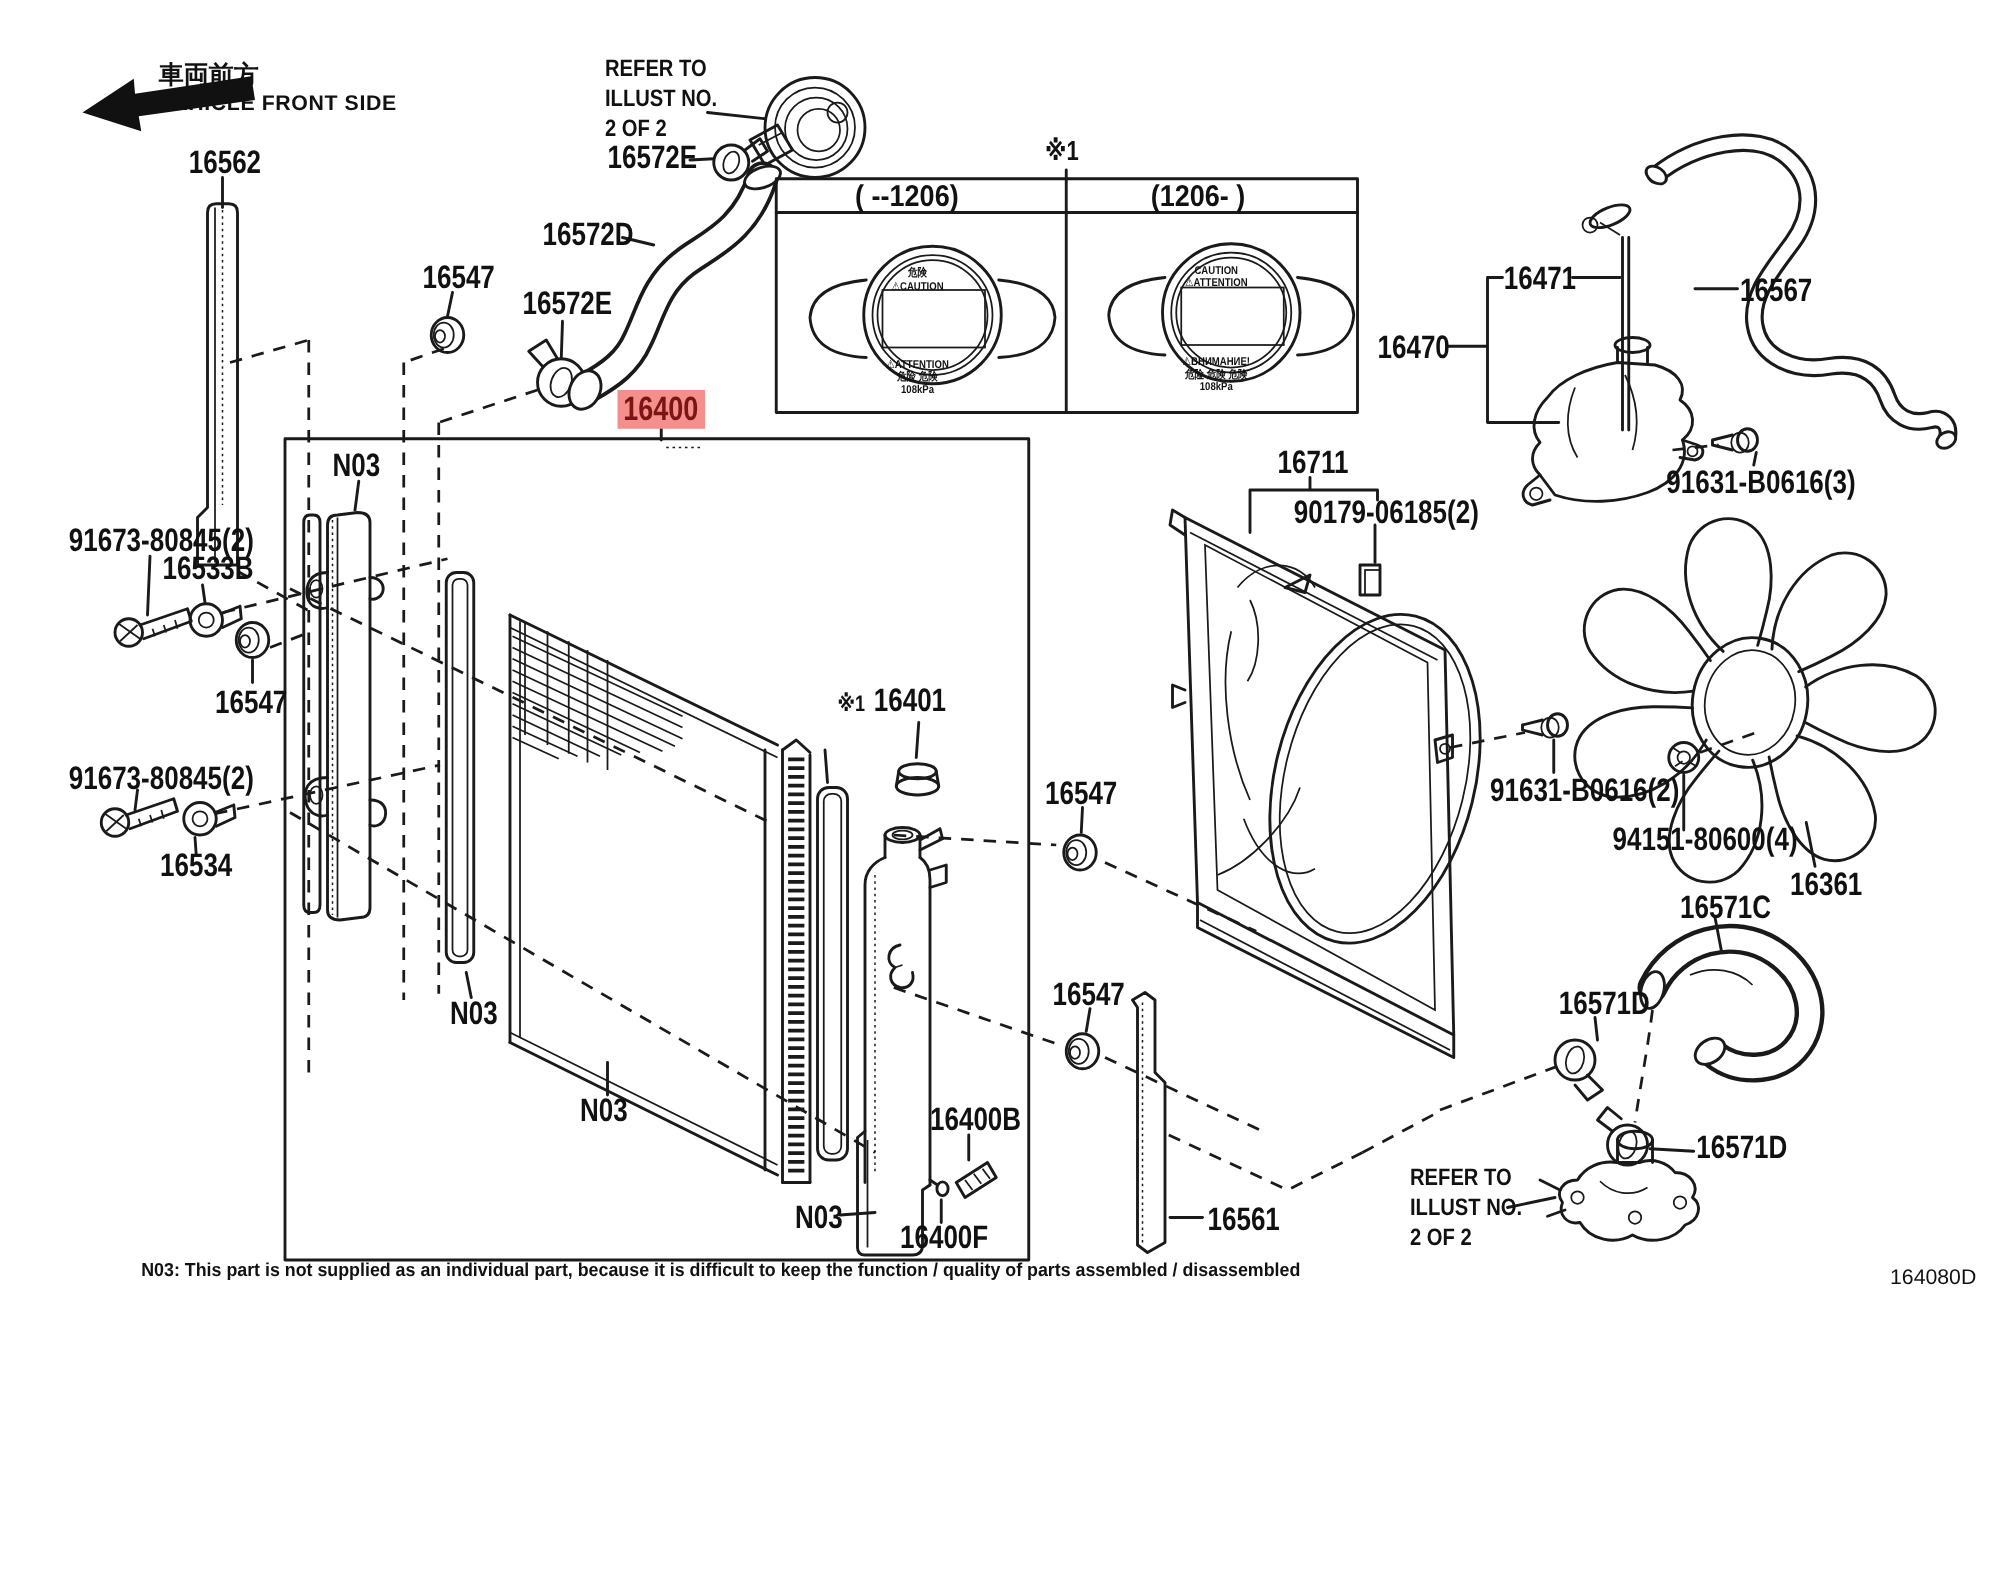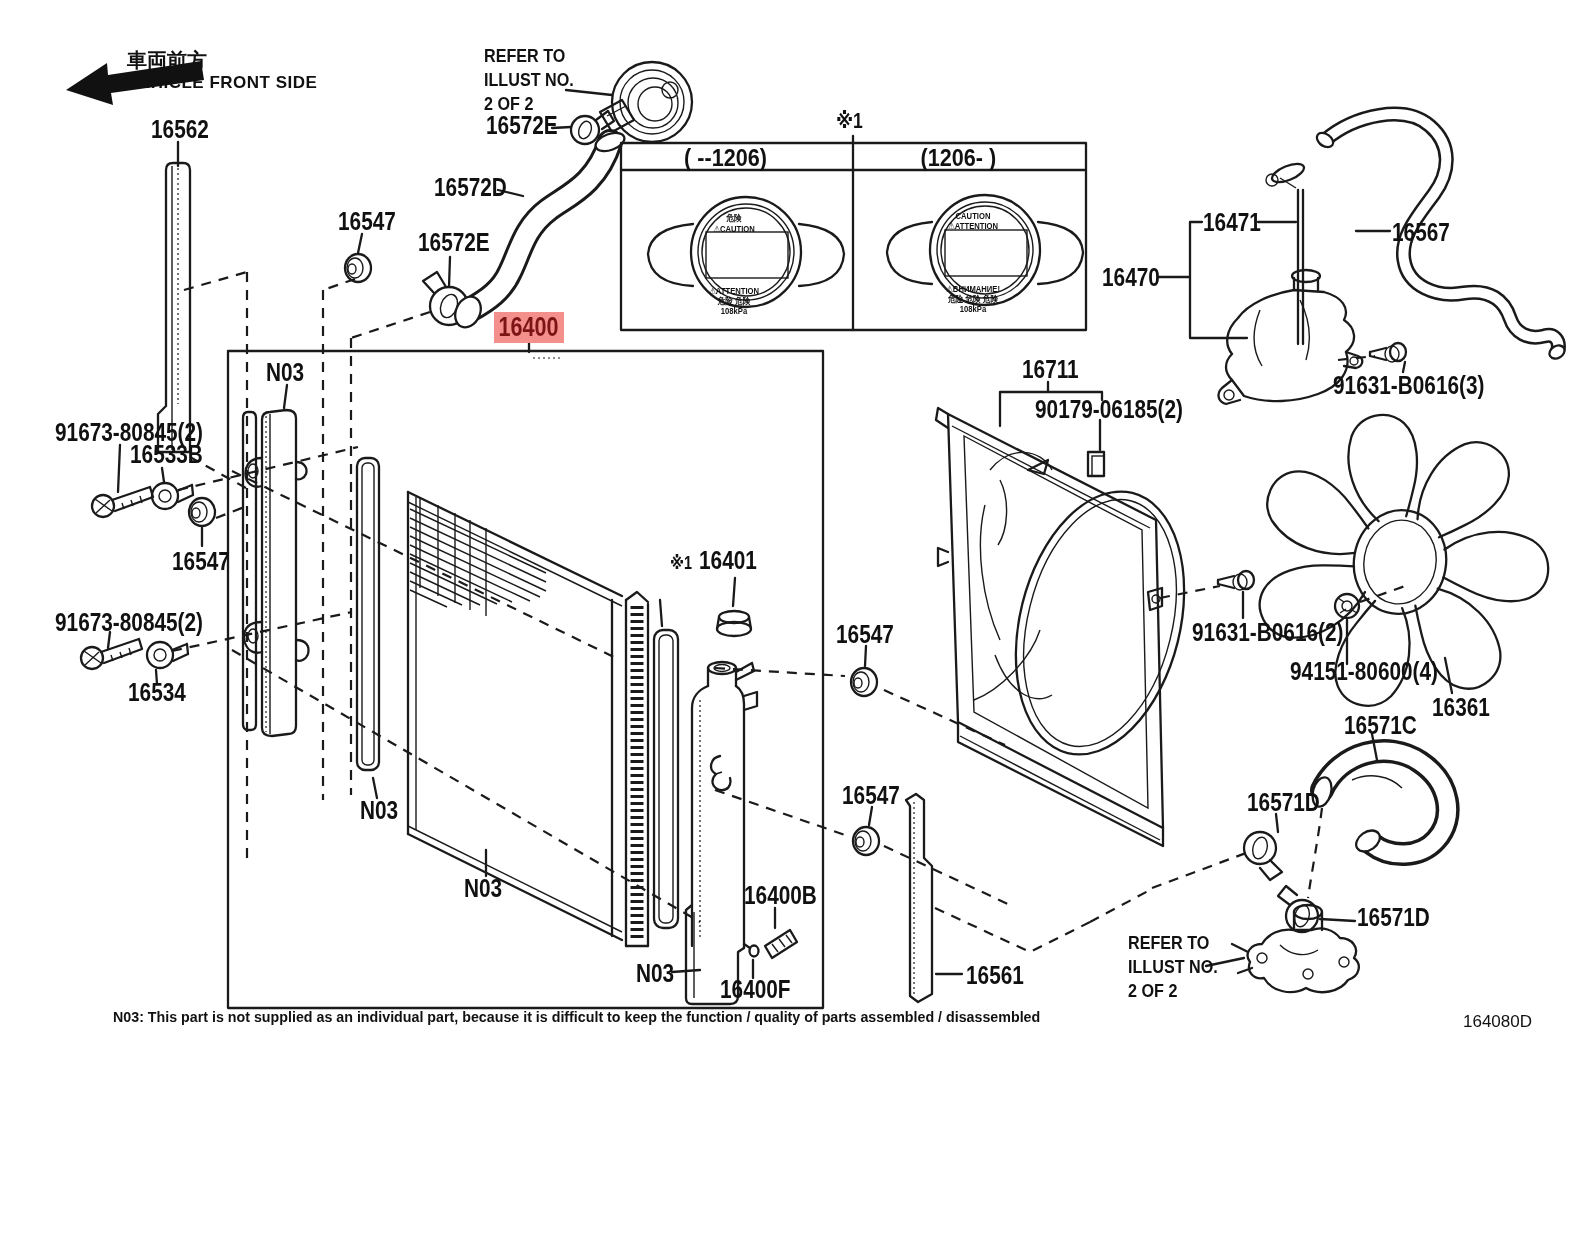--- a/index.html
+++ b/index.html
@@ -26,21 +26,21 @@
       transform:scaleX(.9);transform-origin:0 0;line-height:1;}
   .micro{position:absolute;font-weight:700;font-size:9px;color:#111;text-align:center;
       white-space:nowrap;transform:scaleX(.85);transform-origin:0 0;line-height:1;}
   .jp{position:absolute;font-weight:700;font-size:20px;color:#111;line-height:1;}
   .en{position:absolute;font-weight:700;font-size:17px;color:#111;line-height:1;letter-spacing:.5px;}
   .highlight{position:absolute;left:494px;top:312px;width:70px;height:31px;
       display:flex;align-items:center;justify-content:center;}
   .highlight span{font-weight:700;font-size:27px;transform:scaleX(.8);line-height:1;}
   .note{position:absolute;left:113px;top:1008px;font-weight:700;font-size:15px;color:#111;
       white-space:nowrap;transform:scaleX(.95);transform-origin:0 0;}
-  .docid{position:absolute;left:1463px;top:1012px;font-weight:400;font-size:17px;color:#111;}
+  .docid{position:absolute;left:1512px;top:1012px;font-weight:400;font-size:17px;color:#111;}
   .footer{position:absolute;left:0;top:1098px;width:1592px;height:160px;
       display:flex;align-items:center;justify-content:center;gap:72px;}
   .footer span{color:#fff;font-size:63px;font-weight:400;letter-spacing:-1px;
       transform:scaleX(.74);white-space:nowrap;}
 </style>
 </head>
 <body>
 
 <div class="screen">
   <div class="diagram">

